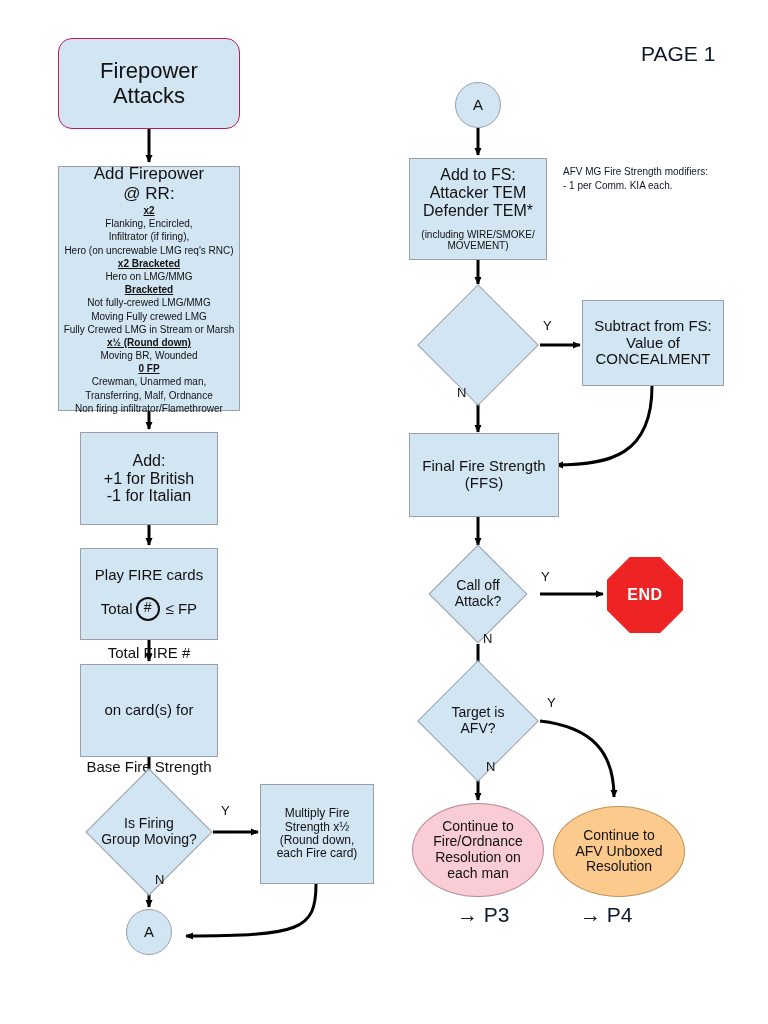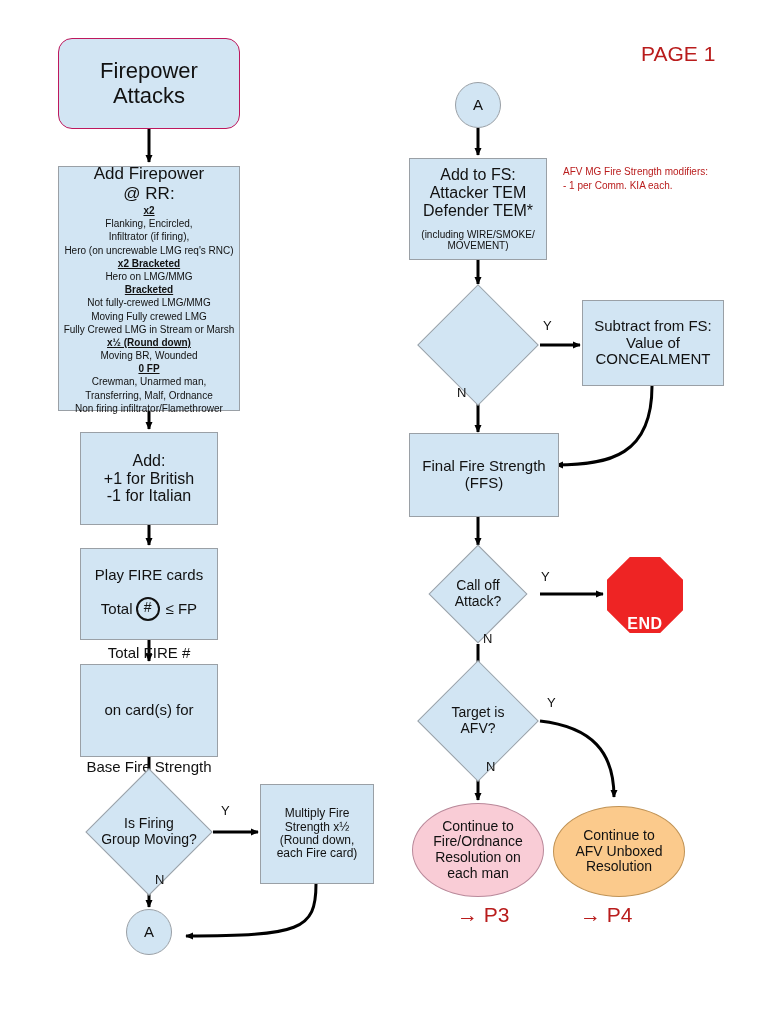--- a/index.html
+++ b/index.html
@@ -77,32 +77,32 @@
     white-space: nowrap;
     line-height: 1.12;
     z-index: 3;
     color: #111111;
   }
   .octagon {
     position: absolute;
     background: #ee2424;
     clip-path: polygon(30% 0%, 70% 0%, 100% 30%, 100% 70%, 70% 100%, 30% 100%, 0% 70%, 0% 30%);
     display: flex;
-    align-items: flex-end;
+    align-items: center;
     justify-content: center;
   }
   .octagon-label {
     color: #ffffff;
     font-weight: bold;
     font-size: 16px;
     letter-spacing: 0.5px;
   }
   .plain {
     position: absolute;
-    color: #b91c1c;
+    color: #0f172a;
   }
   .t16 { font-size: 16px; }
   .t15 { font-size: 15px; }
   .t14 { font-size: 14px; }
   .t13 { font-size: 13px; }
   .t12 { font-size: 12px; }
   .t10 { font-size: 10px; }
   .bigtitle { font-size: 22px; }
   .ptitle { font-size: 21px; }
   .u { text-decoration: underline; }

